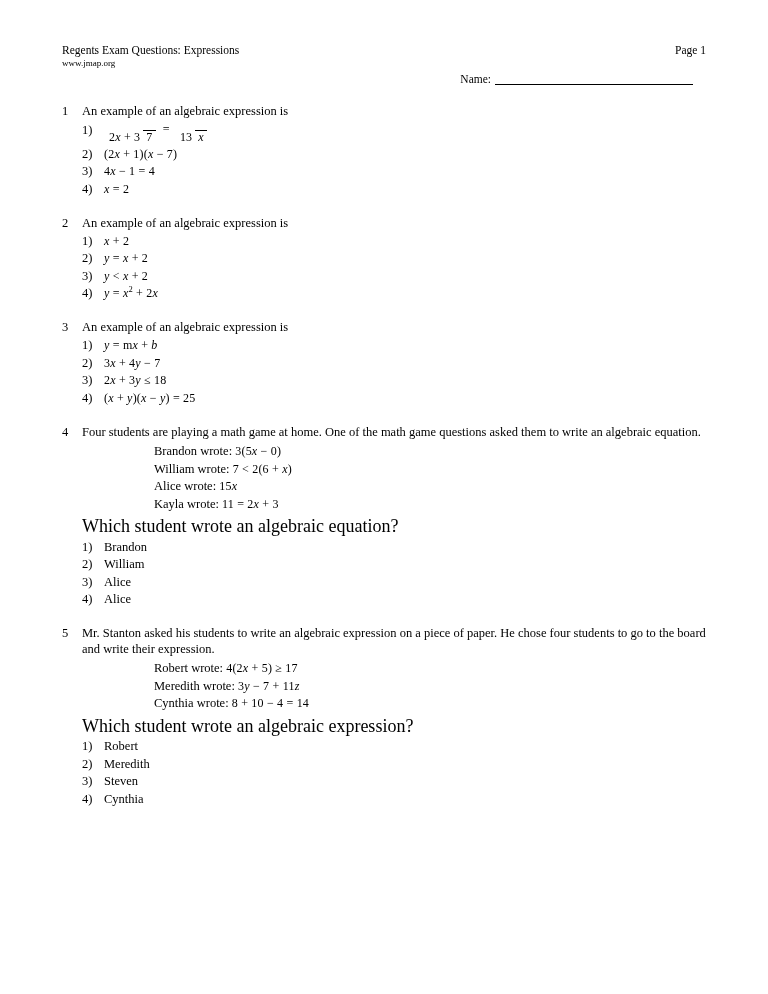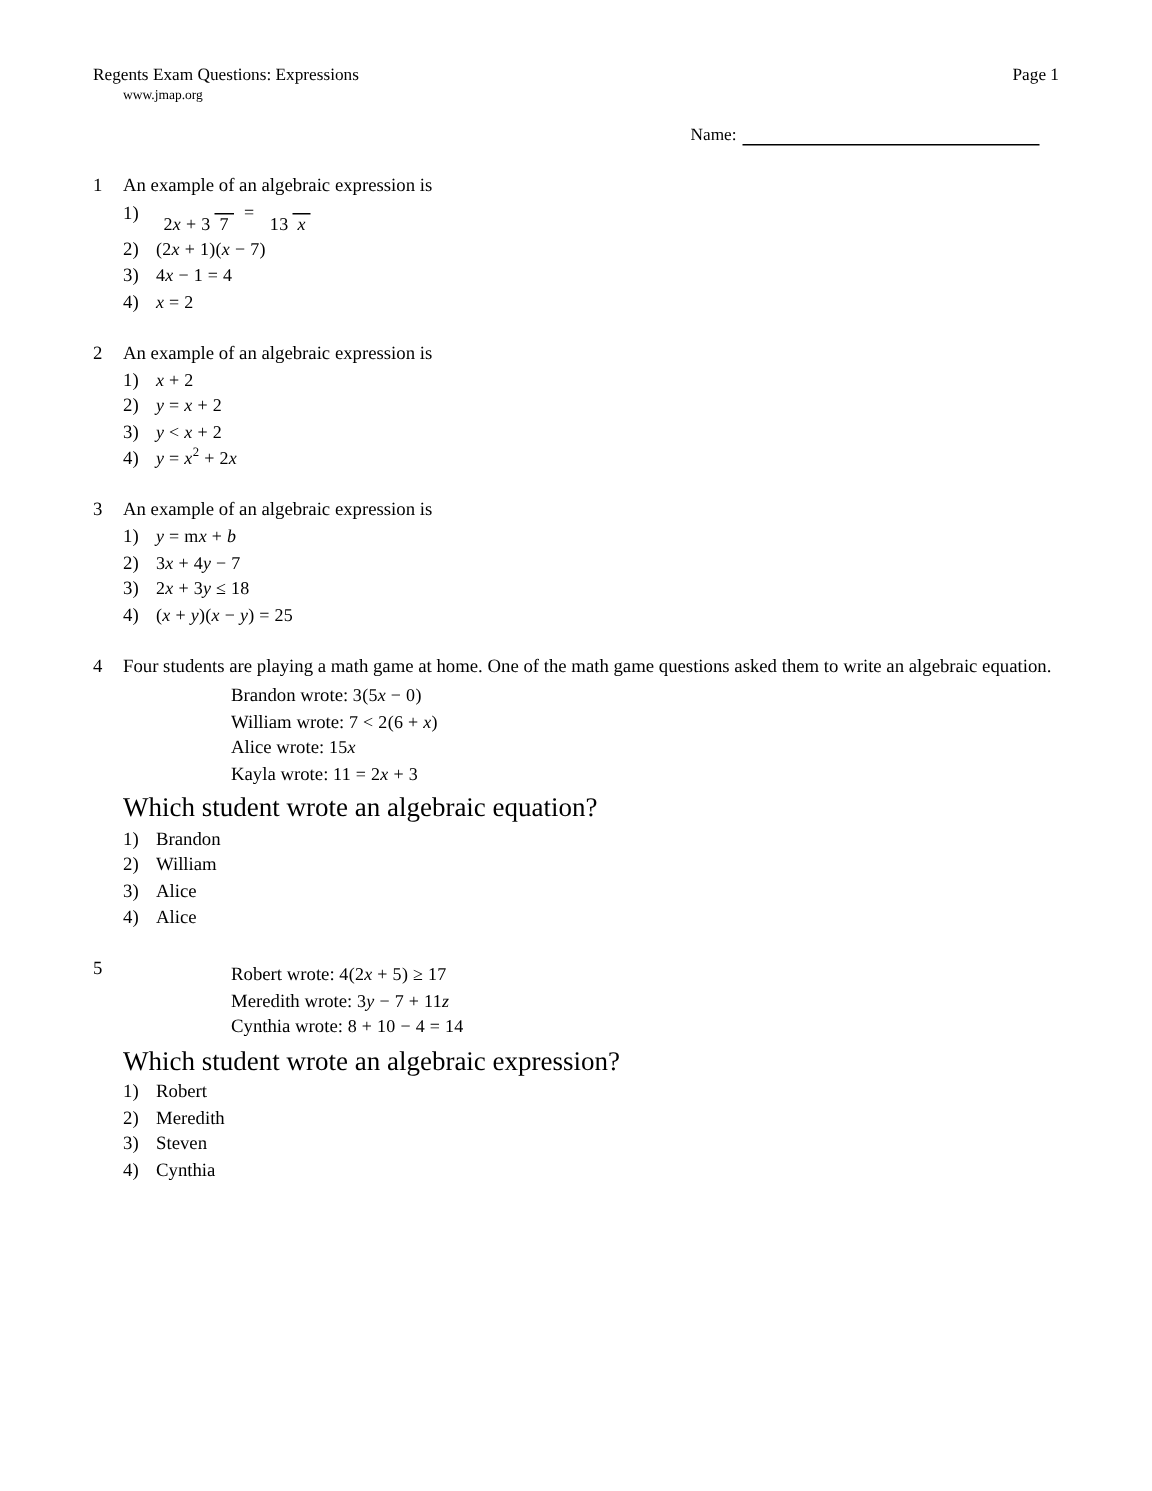--- a/index.html
+++ b/index.html
@@ -26,27 +26,26 @@
     display: flex;
     justify-content: space-between;
     align-items: baseline;
     font-size: 11.5px;
   }
   .header-title { font-size: 11.5px; }
   .header-page { font-size: 11.5px; }
   .header-url {
     font-size: 9px;
     margin-top: 2px;
-    margin-left: 20px;
   }
   .name-row {
     display: flex;
     justify-content: flex-end;
-    align-items: flex-start;
-    margin-top: 16px;
+    align-items: center;
+    margin-top: 4px;
     padding-right: 13px;
   }
   .name-label { font-size: 11.5px; }
   .name-line {
     display: inline-block;
     width: 198px;
     border-bottom: 1px solid #000;
     height: 12px;
     margin-left: 4px;
   }
@@ -278,20 +277,21 @@
           <span class="choice-label">4)</span>
           <span class="choice-text word">Alice</span>
         </div>
       </div>
     </div>
   </div>
 
   <div class="q">
     <div class="q-num">5</div>
     <div class="q-body">
+      <div class="q-stem indent-body">Mr. Stanton asked his students to write an algebraic expression on a piece of paper.  He chose four students to go to the board and write their expression.</div>
       <div class="namelist">
         <div class="namerow">
           <span>Robert wrote:</span>
           <span class="m">4(2<i>x</i> + 5) ≥ 17</span>
         </div>
         <div class="namerow">
           <span>Meredith wrote:</span>
           <span class="m">3<i>y</i> − 7 + 11<i>z</i></span>
         </div>
         <div class="namerow">

